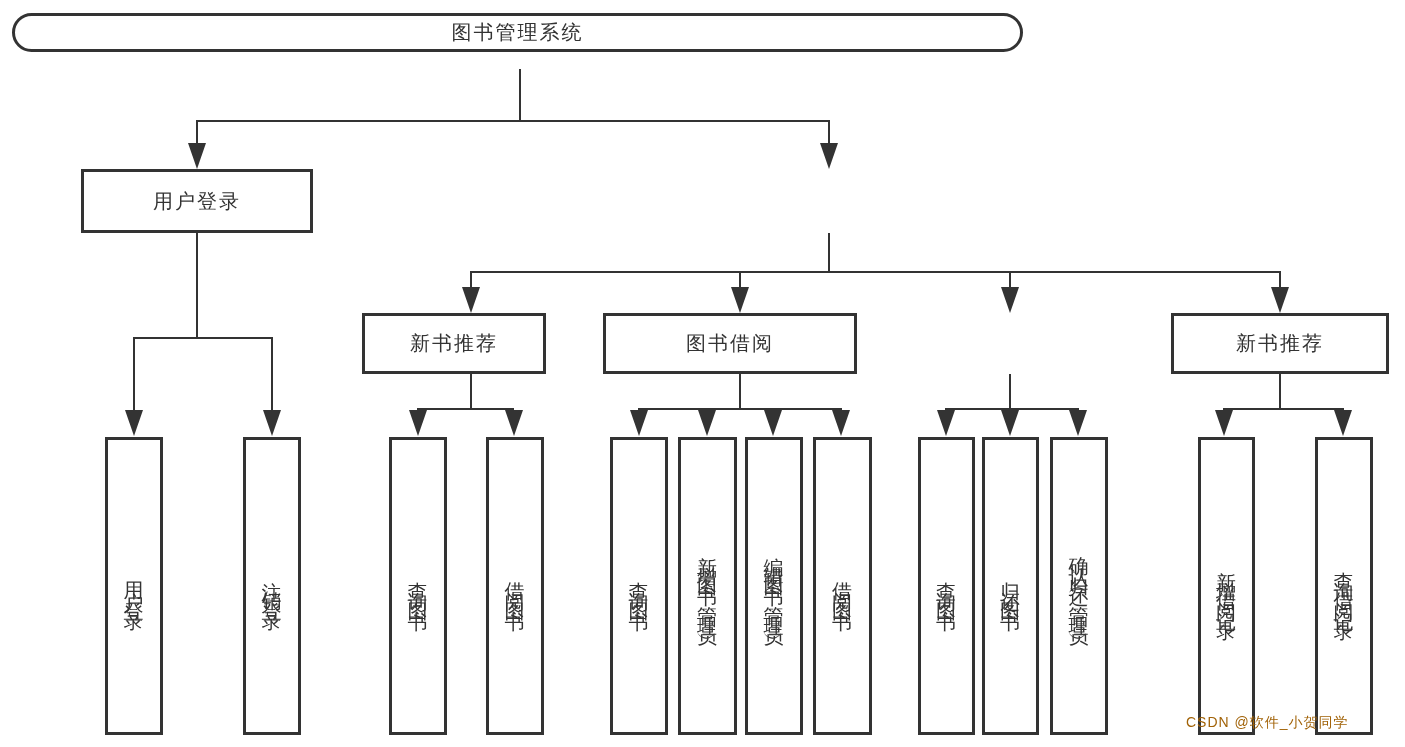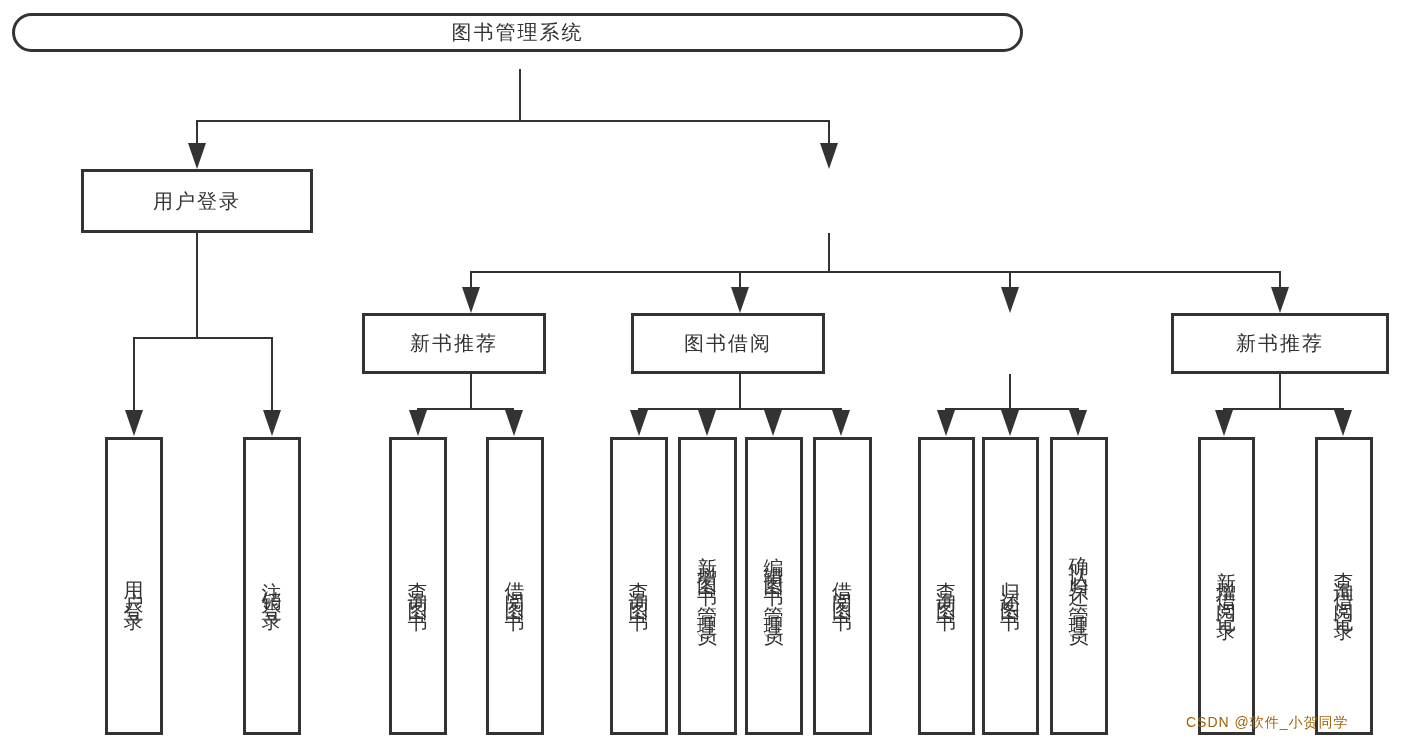--- a/index.html
+++ b/index.html
@@ -93,21 +93,21 @@
   <div class="vline" style="left:470px; top:271px; height:18px;"></div>
   <div class="arrow" style="left:462px; top:287px;"></div>
   <div class="vline" style="left:739px; top:271px; height:18px;"></div>
   <div class="arrow" style="left:731px; top:287px;"></div>
   <div class="vline" style="left:1009px; top:271px; height:18px;"></div>
   <div class="arrow" style="left:1001px; top:287px;"></div>
   <div class="vline" style="left:1279px; top:271px; height:18px;"></div>
   <div class="arrow" style="left:1271px; top:287px;"></div>
 
   <div class="box h-box" style="left:362px; top:313px; width:184px; height:61px;">新书推荐</div>
-  <div class="box h-box" style="left:631px; top:313px; width:194px; height:61px;">图书借阅</div>
+  <div class="box h-box" style="left:603px; top:313px; width:254px; height:61px;">图书借阅</div>
   <div class="box h-box" style="left:1171px; top:313px; width:218px; height:61px;">新书推荐</div>
 
   <div class="vline" style="left:470px; top:374px; height:34px;"></div>
   <div class="hline" style="left:417px; top:408px; width:97px;"></div>
   <div class="arrow" style="left:409px; top:410px;"></div>
   <div class="arrow" style="left:505px; top:410px;"></div>
 
   <div class="vline" style="left:739px; top:374px; height:34px;"></div>
   <div class="hline" style="left:638px; top:408px; width:204px;"></div>
   <div class="arrow" style="left:630px; top:410px;"></div>

